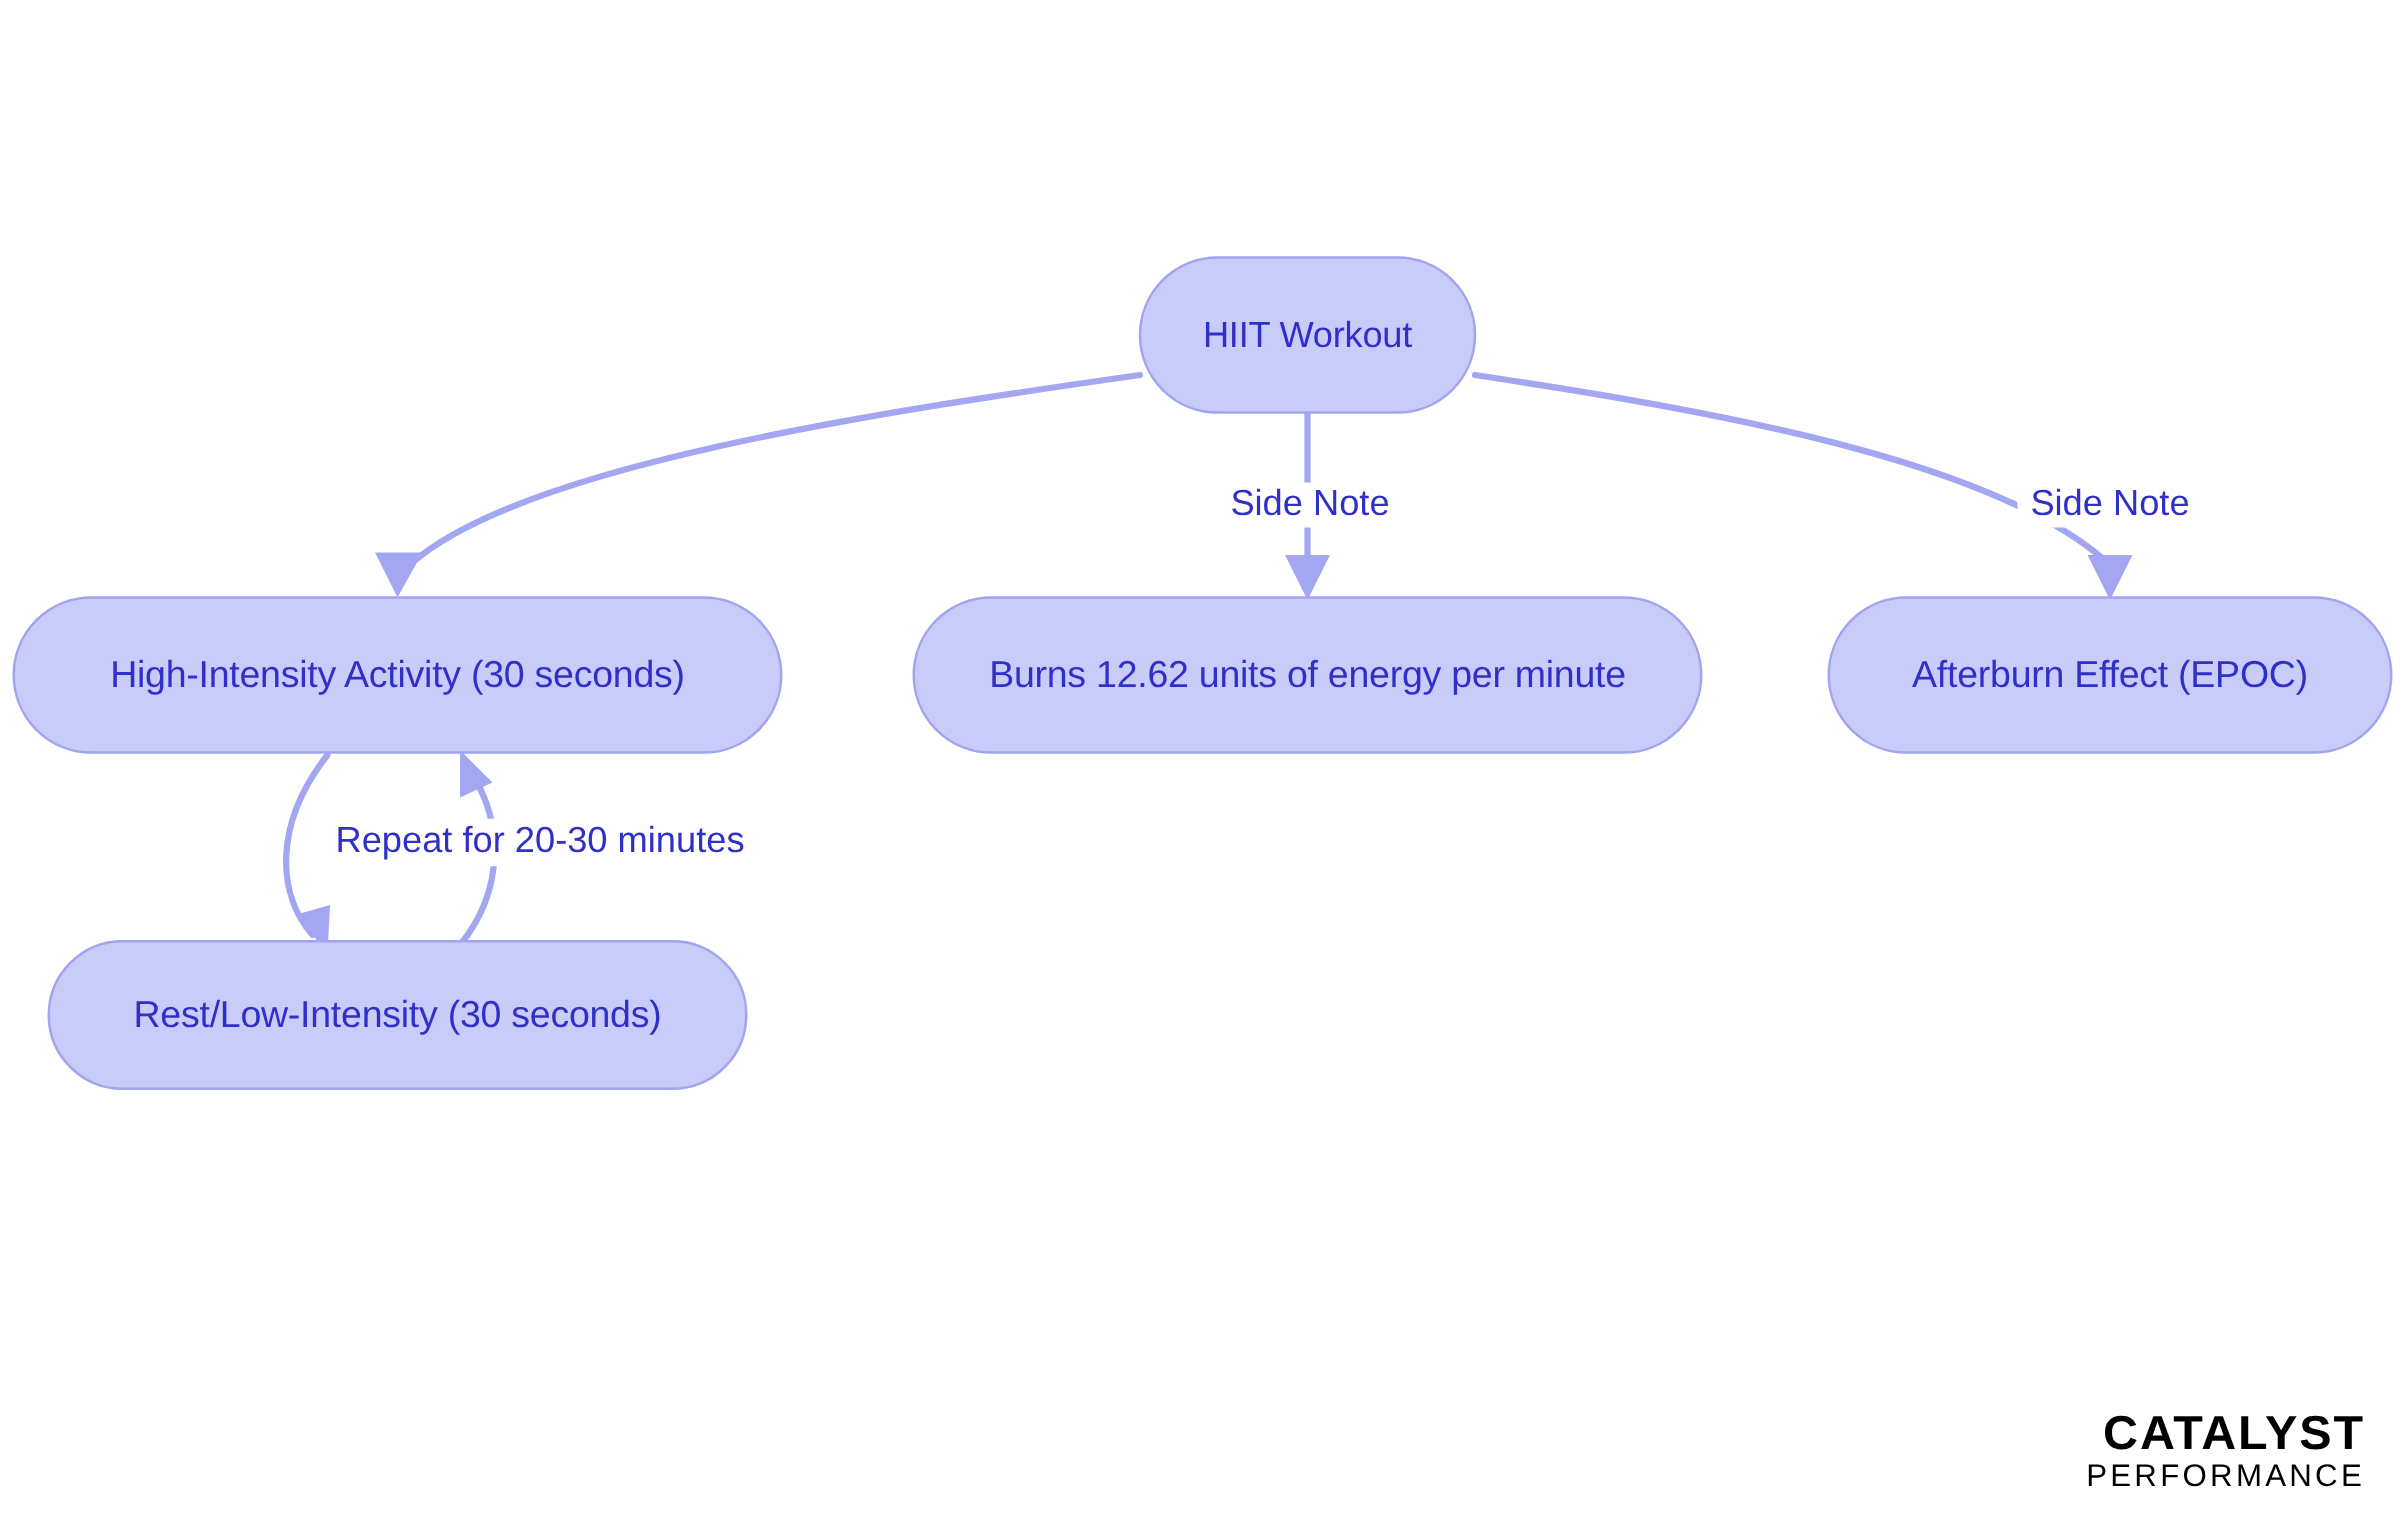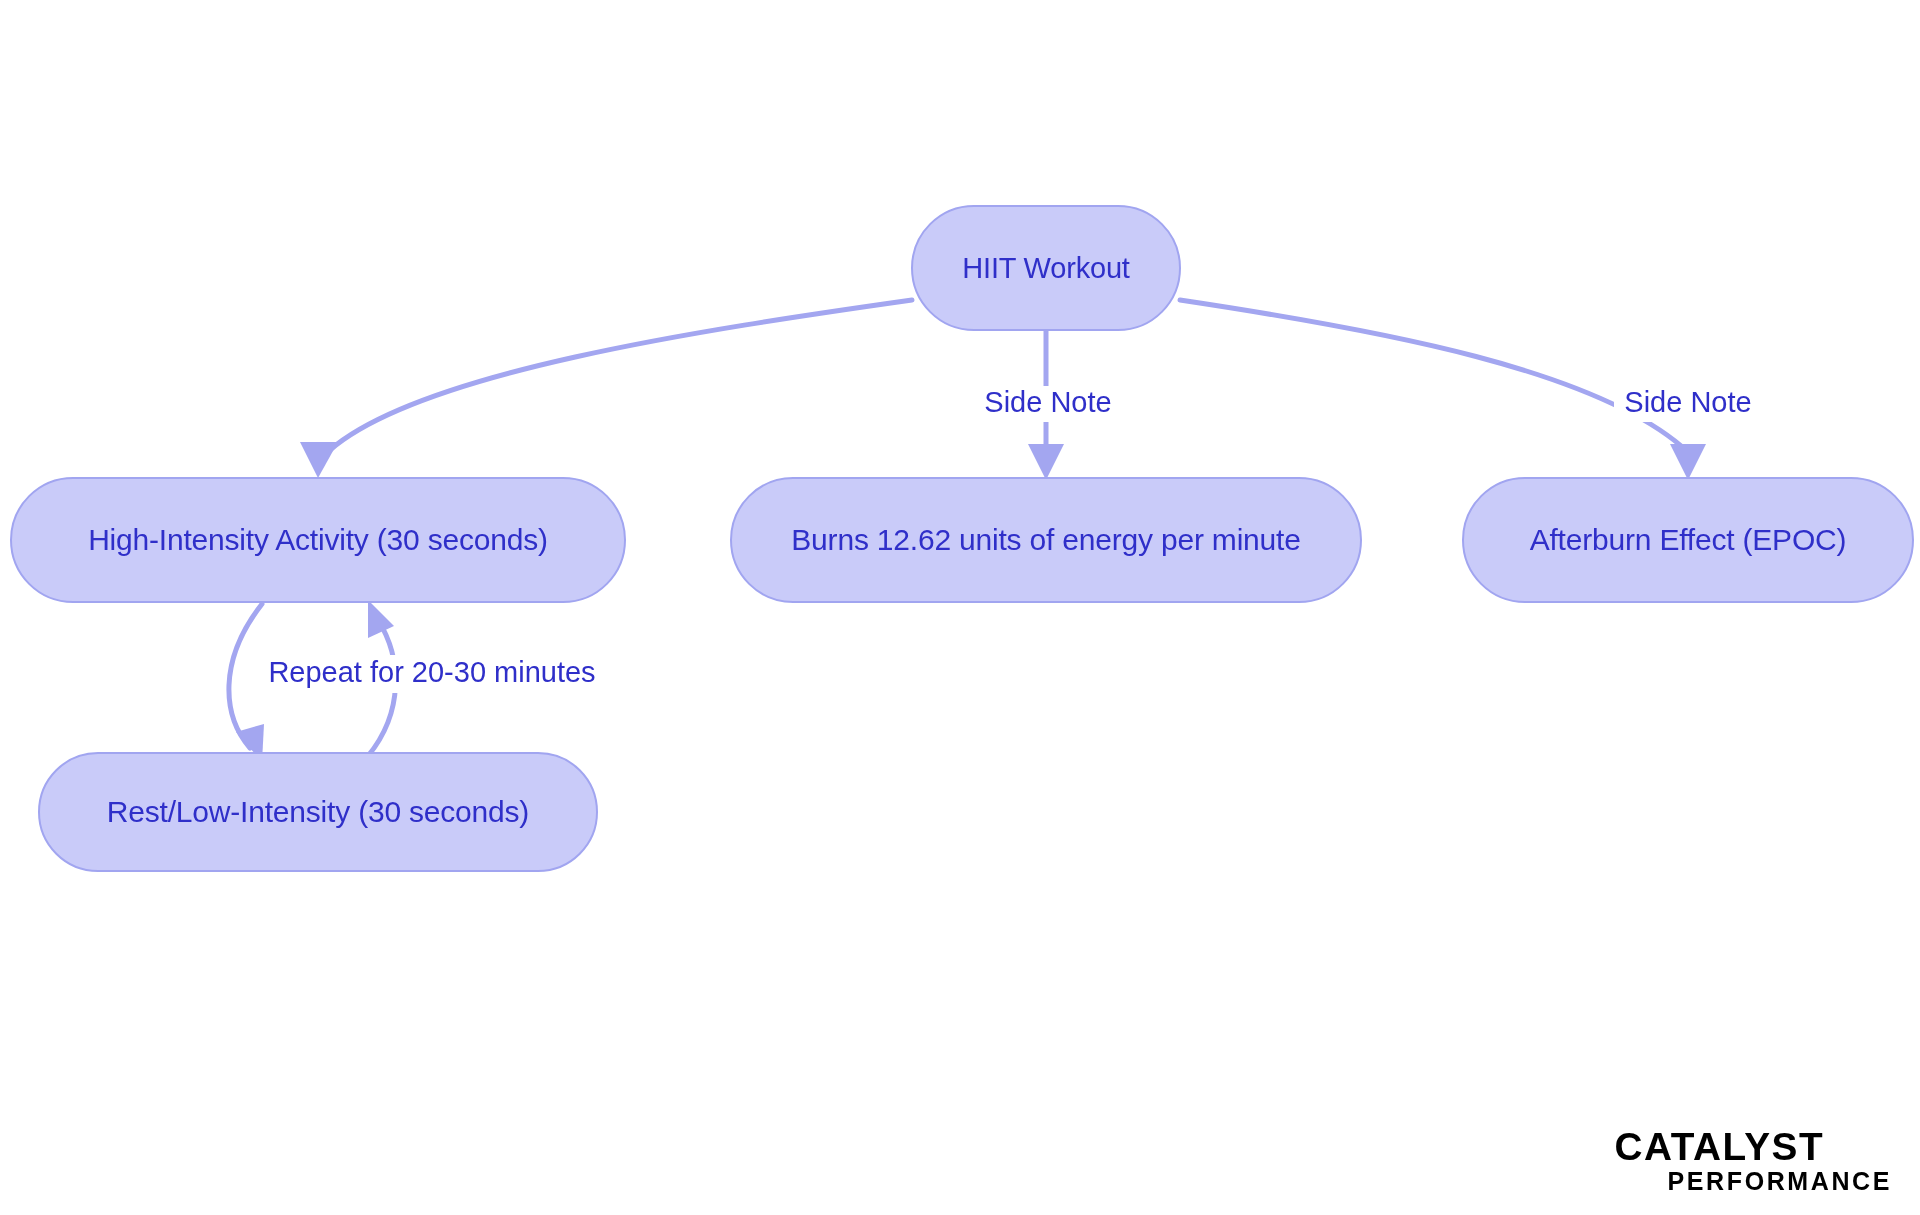--- a/index.html
+++ b/index.html
@@ -62,37 +62,38 @@
   }
 
   .label-halo {
     fill: #ffffff;
   }
 
   #brand-logo {
     position: absolute;
     right: 28px;
     bottom: 22px;
+    text-align: right;
     line-height: 0.98;
     color: #000000;
     user-select: none;
   }
   #brand-logo .brand-top {
     display: block;
     font-family: "Liberation Sans", "DejaVu Sans", sans-serif;
     font-weight: bold;
     font-size: 38px;
     letter-spacing: 1.5px;
     transform: scaleX(1.02);
     transform-origin: right center;
   }
   #brand-logo .brand-bottom {
     display: block;
     font-family: "Liberation Sans", "DejaVu Sans", sans-serif;
-    font-weight: bold;
+    font-weight: normal;
     font-size: 25px;
     letter-spacing: 2.6px;
     margin-top: 2px;
     margin-left: 48px;
   }
 </style>
 </head>
 <body>
 
 <svg id="diagram-canvas" viewBox="0 0 1920 1215" xmlns="http://www.w3.org/2000/svg">

